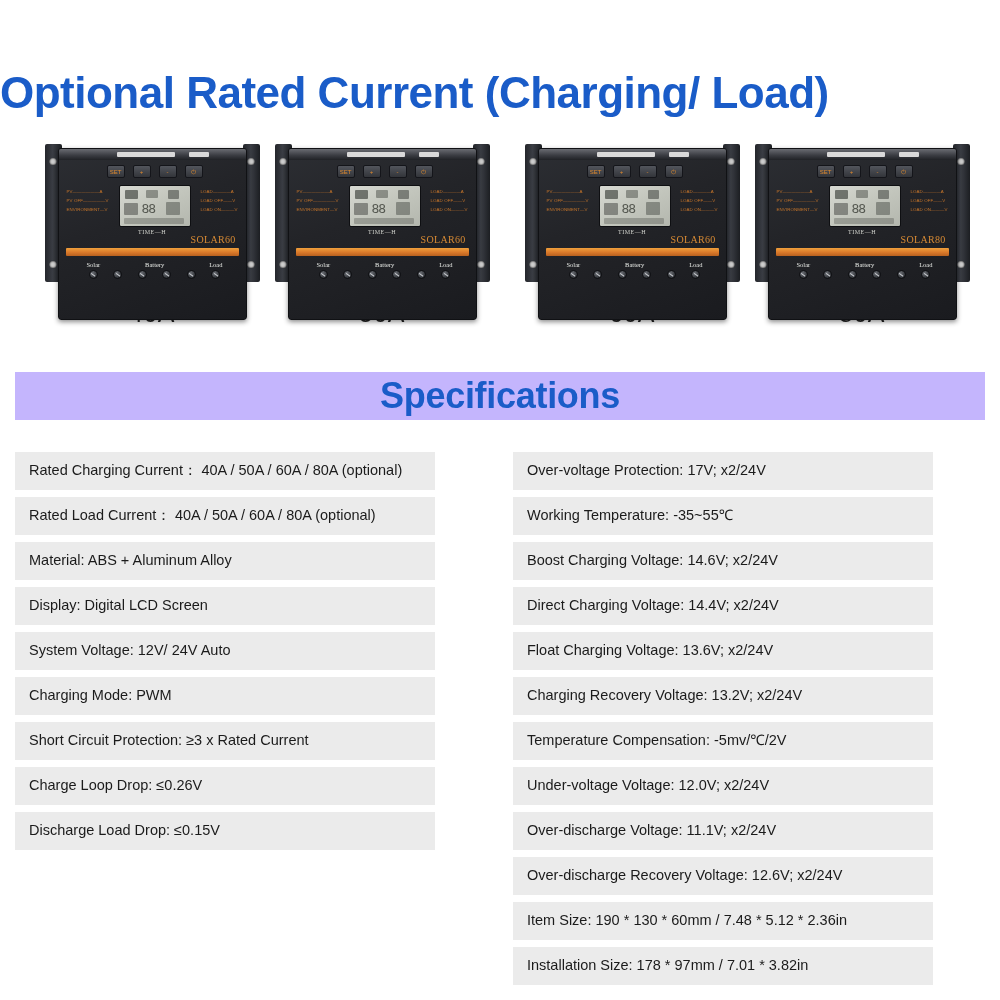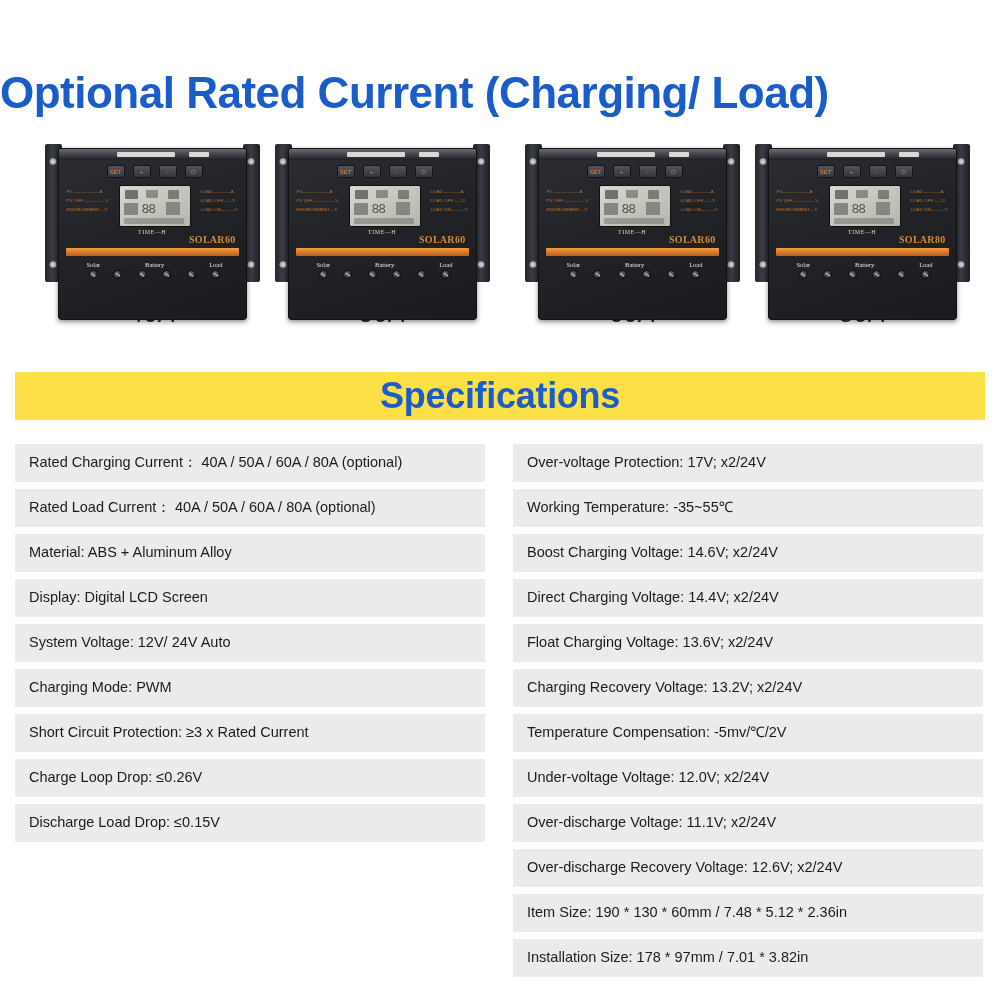--- a/index.html
+++ b/index.html
@@ -118,21 +118,21 @@
   .side-labels .lb { position: relative; }
 
   .time-lbl {
     position: absolute; left: 0; right: 0; top: 80px;
     text-align: center; font-size: 6px; color: #d0d2cc;
     font-family: "Liberation Serif", serif; letter-spacing: .5px;
   }
   .brand {
     position: absolute; right: 10px; top: 85px;
     font-size: 10px; color: #d98b34; font-family: "Liberation Serif", serif;
-    font-weight: 700; letter-spacing: .3px;
+    font-weight: 400; letter-spacing: .3px;
   }
 
   
   .stripe {
     position: absolute; left: 7px; right: 7px; top: 99px; height: 8px;
     background: linear-gradient(180deg,#f0a03c 0%,#d9792a 55%,#b8611f 100%);
     border-radius: 1px;
   }
 
   
@@ -158,32 +158,32 @@
   }
 
   .amp-label {
     margin-top: 9px; font-size: 25px; color: #222; font-weight: 400;
     letter-spacing: .5px;
   }
 
   
   .spec-header {
     position: absolute; left: 15px; top: 372px; width: 970px; height: 48px;
-    background: #fde047;
+    background: #c4b5fd;
     display: flex; align-items: center; justify-content: center;
   }
   .spec-header-text {
     font-size: 36px; font-weight: 700; color: #1a5cc8; letter-spacing: -0.3px;
   }
 
   .spec-cols {
     position: absolute; left: 15px; top: 440px; width: 970px;
   }
   .col {
-    position: absolute; top: 4px; width: 470px;
+    position: absolute; top: 12px; width: 420px;
   }
   .col.left { left: 0; }
   .col.right { left: 498px; }
 
   .spec-row {
     background: #ebebeb;
     margin-bottom: 7px;
     display: flex; align-items: center;
     padding: 0 14px;
     font-size: 14.5px; color: #1b1b1b; line-height: 1.45;

